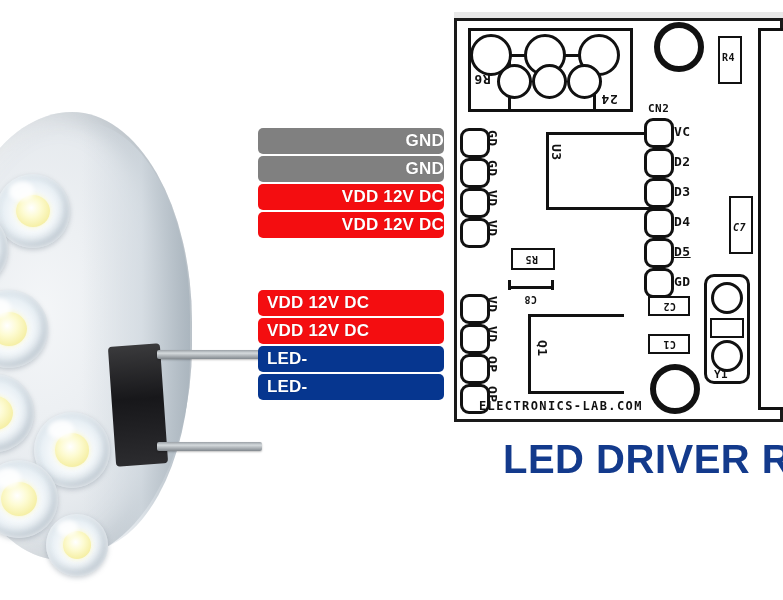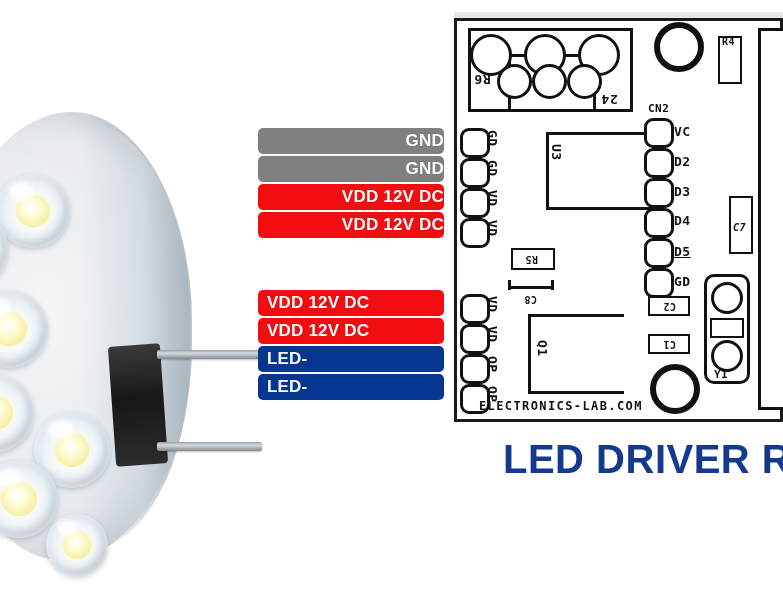--- a/index.html
+++ b/index.html
@@ -189,21 +189,21 @@
     <div class="pad round" style="left:51px;top:58px;width:35px;height:35px;"></div>
     <div class="pad round" style="left:86px;top:58px;width:35px;height:35px;"></div>
     <div class="pad round" style="left:121px;top:58px;width:35px;height:35px;"></div>
 
     <div class="silk rot180" style="left:28px;top:66px;">R6</div>
     <div class="silk rot180" style="left:155px;top:86px;">24</div>
 
     <div class="hole" style="left:208px;top:16px;width:50px;height:50px;"></div>
 
     <div class="thin-box" style="left:272px;top:30px;width:24px;height:48px;"></div>
-    <div class="silk tiny" style="left:276px;top:30px;">R4</div>
+    <div class="silk tiny" style="left:276px;top:46px;">R4</div>
 
     <div class="box-out" style="left:312px;top:22px;width:70px;height:382px;"></div>
 
     <div class="pad" style="left:14px;top:122px;"></div>
     <div class="pad" style="left:14px;top:152px;"></div>
     <div class="pad" style="left:14px;top:182px;"></div>
     <div class="pad" style="left:14px;top:212px;"></div>
     <div class="silk rot90" style="left:54px;top:124px;">GD</div>
     <div class="silk rot90" style="left:54px;top:154px;">GD</div>
     <div class="silk rot90" style="left:54px;top:184px;">VD</div>
@@ -239,21 +239,21 @@
     <div class="silk small" style="left:202px;top:96px;">CN2</div>
     <div class="pad" style="left:198px;top:112px;"></div>
     <div class="pad" style="left:198px;top:142px;"></div>
     <div class="pad" style="left:198px;top:172px;"></div>
     <div class="pad" style="left:198px;top:202px;"></div>
     <div class="pad" style="left:198px;top:232px;"></div>
     <div class="pad" style="left:198px;top:262px;"></div>
     <div class="silk" style="left:228px;top:118px;">VC</div>
     <div class="silk" style="left:228px;top:148px;">D2</div>
     <div class="silk" style="left:228px;top:178px;">D3</div>
-    <div class="silk" style="left:228px;top:208px;font-family:Liberation Mono, monospace;">D4</div>
+    <div class="silk" style="left:228px;top:208px;">D4</div>
     <div class="silk" style="left:228px;top:238px;text-decoration:underline;">D5</div>
     <div class="silk" style="left:228px;top:268px;">GD</div>
 
     <div class="thin-box" style="left:283px;top:190px;width:24px;height:58px;"></div>
     <div class="silk tiny" style="left:287px;top:216px;font-style:italic;">C7</div>
 
     <div class="thin-box" style="left:202px;top:290px;width:42px;height:20px;"></div>
     <div class="silk rot180 tiny" style="left:217px;top:295px;">C2</div>
     <div class="thin-box" style="left:202px;top:328px;width:42px;height:20px;"></div>
     <div class="silk rot180 tiny" style="left:217px;top:333px;">C1</div>

